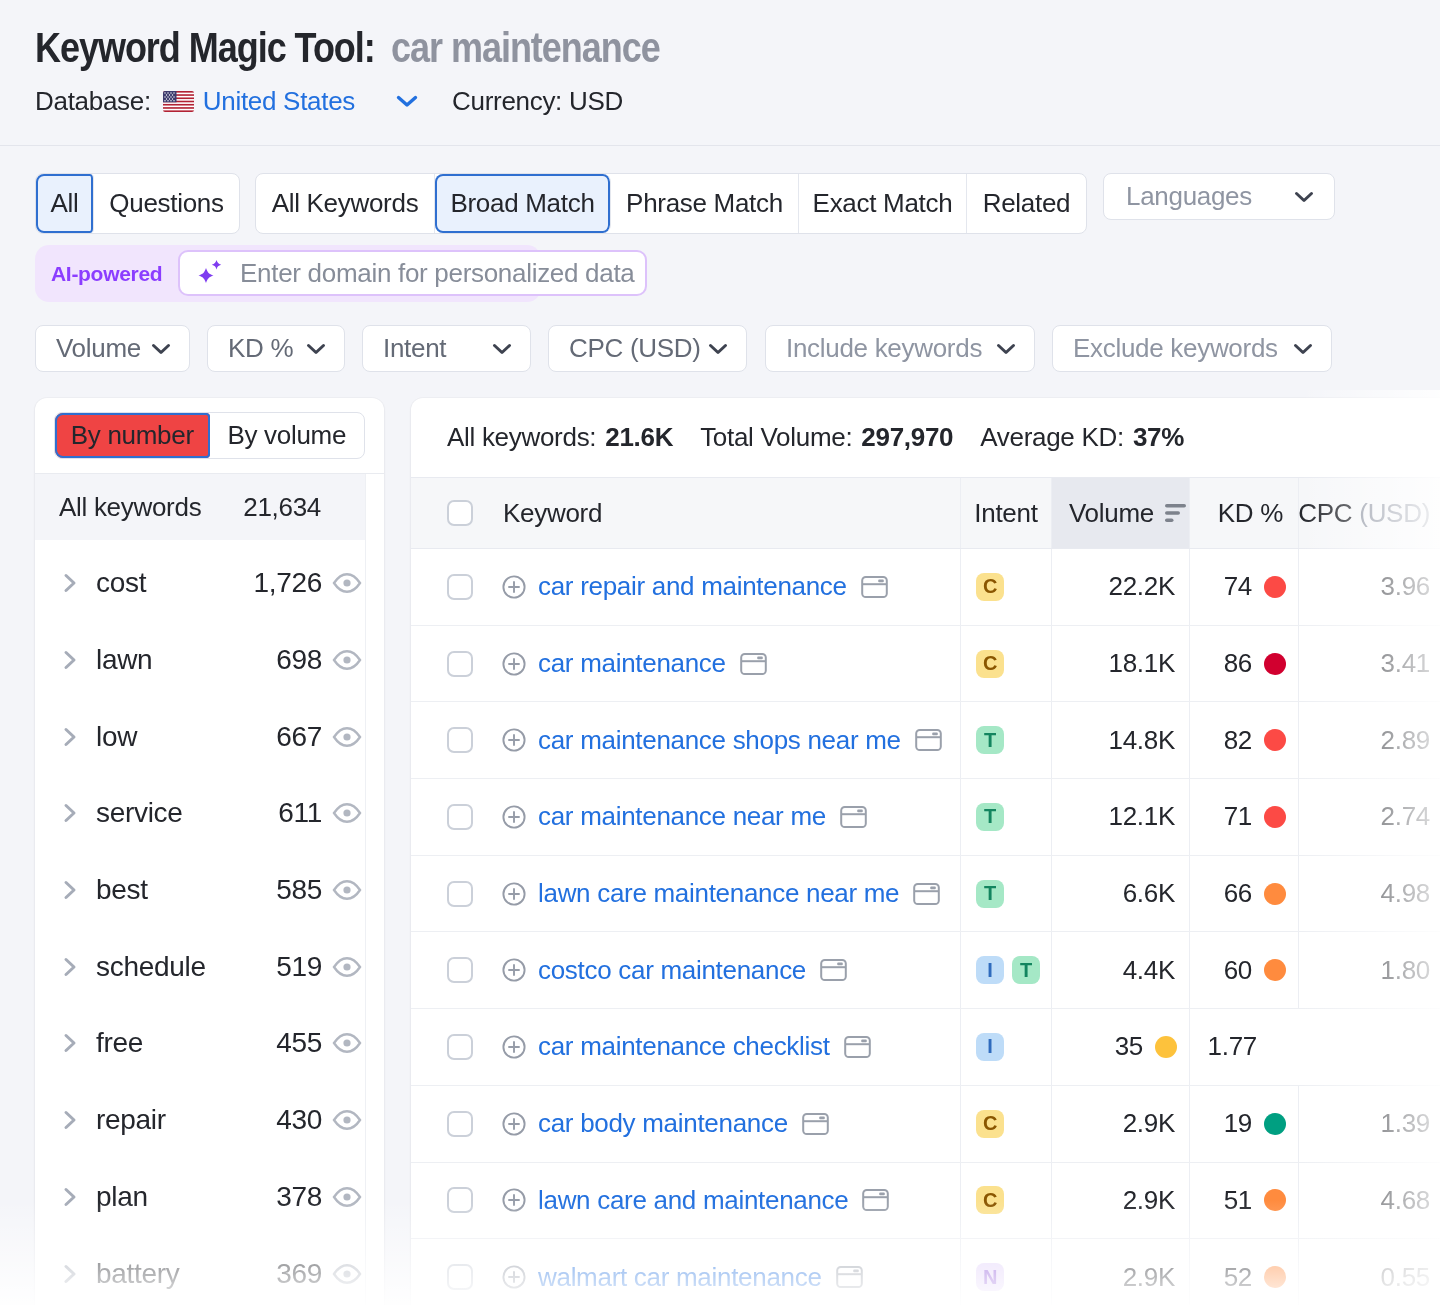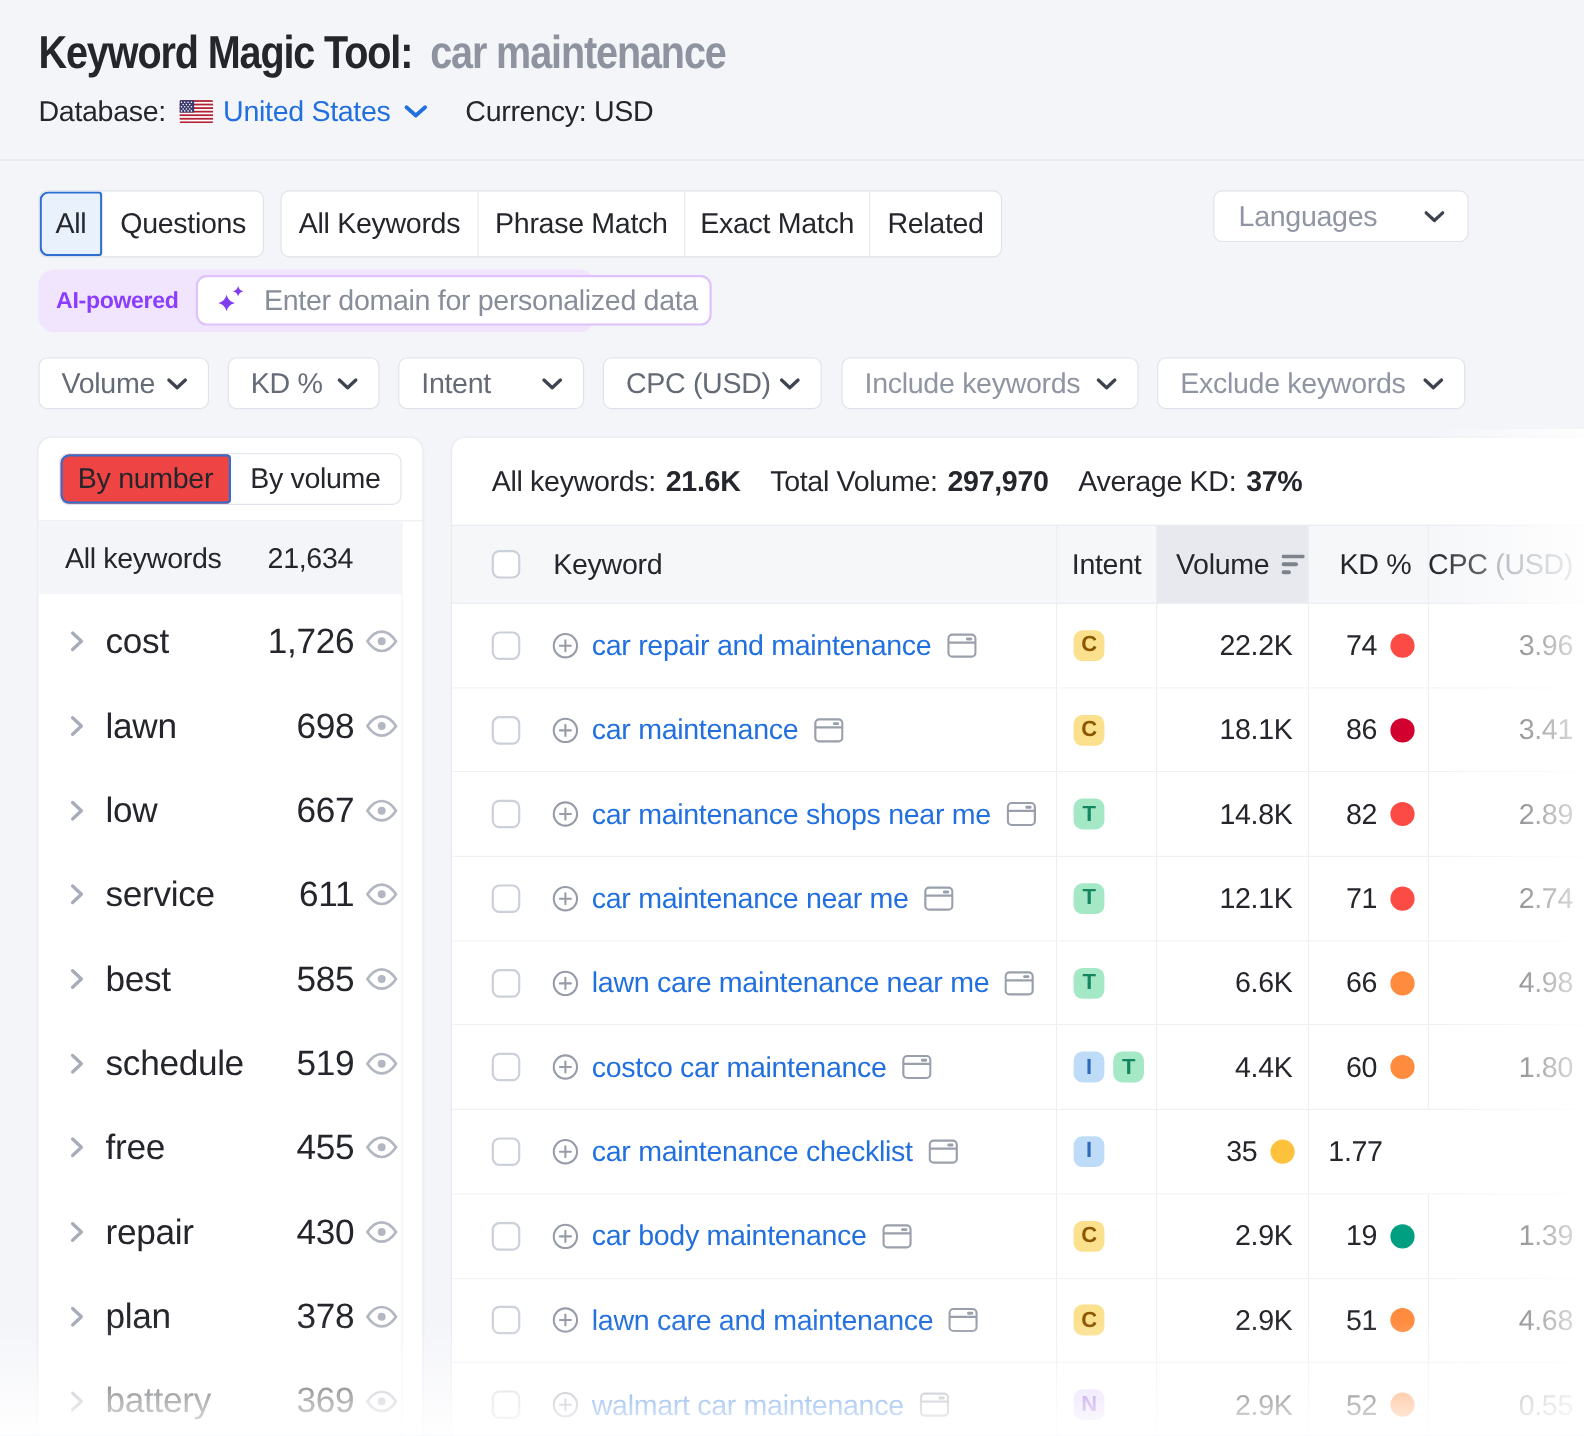--- a/index.html
+++ b/index.html
@@ -9,21 +9,21 @@
     color:#24262c;
     background:#f4f5f9;
   }
   .page { position:relative; width:1440px; height:1305px; overflow:hidden; background:#f4f5f9; }
 
   
   .page-title { position:absolute; left:35px; top:24px; font-size:42px; font-weight:700; letter-spacing:-1.2px; white-space:nowrap; transform:scaleX(0.857); transform-origin:left center; }
   .page-title .query { color:#8f939f; margin-left:19px; }
   .meta-row { position:absolute; left:35px; top:86px; height:30px; display:flex; align-items:center; font-size:26px; letter-spacing:-0.3px; white-space:nowrap; }
   .meta-row .flag { width:31px; height:21px; margin:0 9px 0 12px; border-radius:2px; overflow:hidden; display:inline-block; }
-  .db-link { color:#2270df; display:inline-flex; align-items:center; }
+  .db-link { color:#2270df; display:inline-flex; align-items:center;gap:29px; }
   .db-link .chev { margin-left:12px; }
   .currency { margin-left:34px; }
   .top-divider { position:absolute; left:0; top:145px; width:1440px; height:1px; background:#e3e5ec; }
 
   
   .seg-group { position:absolute; top:173px; height:61px; display:flex; background:#fff; border:1px solid #dfe2ea; border-radius:8px; }
   .seg { display:flex; align-items:center; justify-content:center; font-size:26px; letter-spacing:-0.3px; color:#24262c; border-right:1px solid #e4e7ee; cursor:pointer; position:relative; }
   .seg:last-child { border-right:none; }
   .seg.selected { background:#e9f1fd; box-shadow:inset 0 0 0 2px #2f6fd0; border-radius:8px; z-index:2; }
   .seg:first-child.selected { border-radius:8px 4px 4px 8px; }
@@ -47,21 +47,21 @@
   .main-card { left:411px; top:398px; width:1060px; height:920px; }
 
   
   .side-toggle { position:absolute; left:19px; top:14px; width:311px; height:47px; display:flex; background:#fff; border:1px solid #dfe2ea; border-radius:8px; }
   .side-toggle .seg2 { flex:1; display:flex; align-items:center; justify-content:center; font-size:26px; letter-spacing:-0.3px; cursor:pointer; }
   .side-toggle .seg2.selected { background:#ef4444; box-shadow:inset 0 0 0 2px #2f6fd0; border-radius:8px 4px 4px 8px; }
   .side-body { position:absolute; left:0; top:75px; width:349px; border-top:1px solid #e9ebf0; }
   .side-scroll { width:331px; border-right:1px solid #eef0f4; min-height:845px; }
   .side-all-row { height:66px; background:#f4f5f9; display:flex; align-items:center; justify-content:space-between; padding:0 44px 0 24px; font-size:26px; letter-spacing:-0.3px; cursor:pointer; }
   .side-list { padding-top:5px; }
-  .side-row { height:76.7px; display:flex; align-items:center; padding:0 3px 0 28px; font-size:32px; letter-spacing:-0.3px; cursor:pointer; }
+  .side-row { height:76.7px; display:flex; align-items:center; padding:0 3px 0 28px; font-size:28px; letter-spacing:-0.3px; cursor:pointer; }
   .side-row .chev-r { width:16px; display:flex; margin-right:17px; flex:none; }
   .side-row .g-label { flex:1; }
   .side-row .g-count { margin-right:10px; }
   .side-row .eye { width:30px; flex:none; display:flex; }
 
   
   .summary-row { height:79px; display:flex; align-items:center; padding-left:36px; font-size:26px; letter-spacing:-0.3px; white-space:nowrap; }
   .summary-item { margin-right:27px; }
   .summary-item b { margin-left:9px; letter-spacing:-0.3px; }
   .t-grid { display:grid; grid-template-columns:73px 476px 91px 138px 109px 173px; align-items:stretch; }
@@ -166,20 +166,23 @@
       </div>
     <div class="seg" style="width:145px;">
         <span>Questions</span>
       </div>
   </div>
 
   <div class="seg-group" style="left:255px;">
     <div class="seg" style="width:179px;">
         <span>All Keywords</span>
       </div>
+    <div class="seg selected" style="width:176px;">
+        <span>Broad Match</span>
+      </div>
     <div class="seg" style="width:188px;">
         <span>Phrase Match</span>
       </div>
     <div class="seg" style="width:168px;">
         <span>Exact Match</span>
       </div>
     <div class="seg" style="width:119px;">
         <span>Related</span>
       </div>
   </div>

